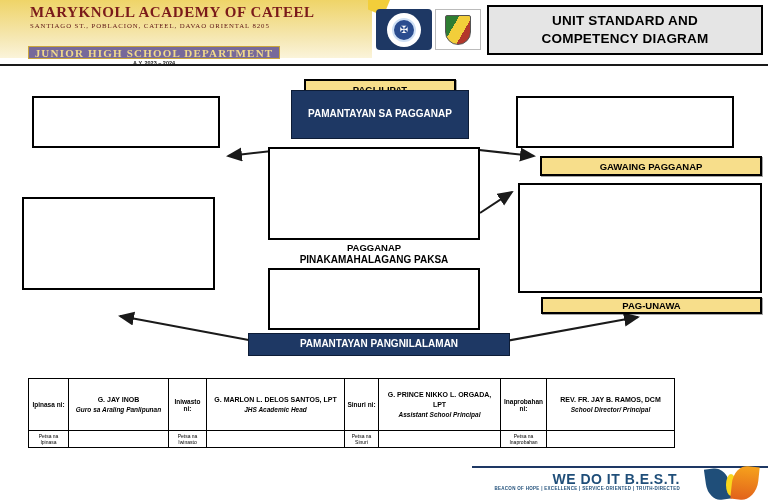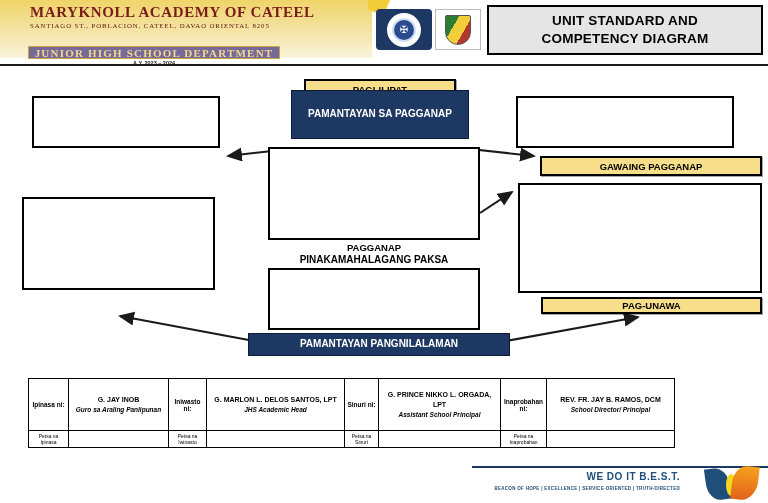--- a/index.html
+++ b/index.html
@@ -72,21 +72,21 @@
   .sig-table .r1{height:52px;}
   .sig-table .r2{height:16px;}
   .lbl{font-size:6.5px; font-weight:bold; color:#000;}
   .nm{font-size:7px; font-weight:bold; color:#000; line-height:1.4;}
   .rl{font-size:6.5px; font-weight:bold; font-style:italic;}
   .dt{font-size:5px; text-align:left; vertical-align:top; color:#000;}
 
   
   .footer-rule{position:absolute; left:472px; top:466px; width:296px; height:2px; background:var(--navy);}
   .motto{position:absolute; left:430px; top:471px; width:250px; text-align:right;
-    color:var(--blue); font-weight:bold; font-size:10px; letter-spacing:0.5px;}
+    color:var(--blue); font-weight:bold; font-size:14px; letter-spacing:0.5px;}
   .tagline{position:absolute; left:380px; top:486px; width:300px; text-align:right;
     color:var(--blue); font-size:4.5px; font-weight:bold; letter-spacing:0.3px;}
   .footer-logo{position:absolute; left:700px; top:466px; width:66px; height:36px;}
   .fl-blue{position:absolute; left:6px; top:2px; width:24px; height:32px; background:var(--blue);
     border-radius:0 60% 0 55%; transform:rotate(-8deg);}
   .fl-orange{position:absolute; left:32px; top:0; width:26px; height:34px;
     background:linear-gradient(180deg,#F6A21C, #E2621B); border-radius:55% 0 60% 0; transform:rotate(6deg);}
   .fl-yellow{position:absolute; left:26px; top:8px; width:10px; height:22px; background:#F9D71C;
     border-radius:50% 50% 0 50%;}
 </style>

